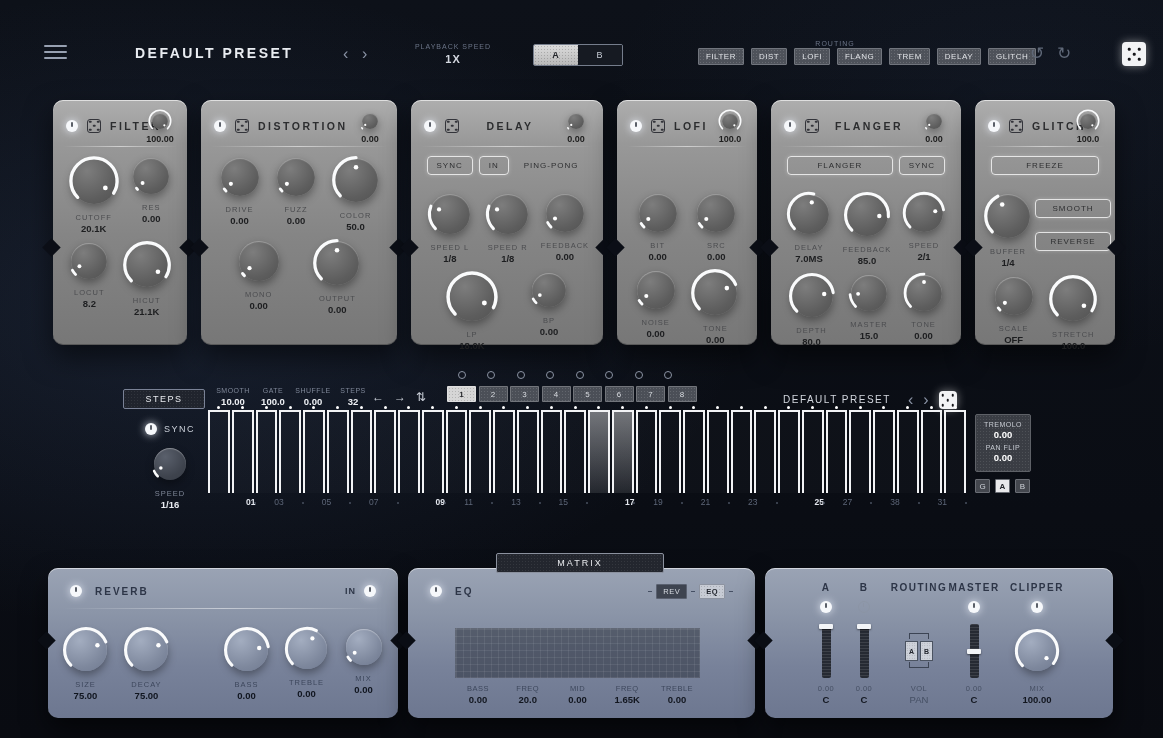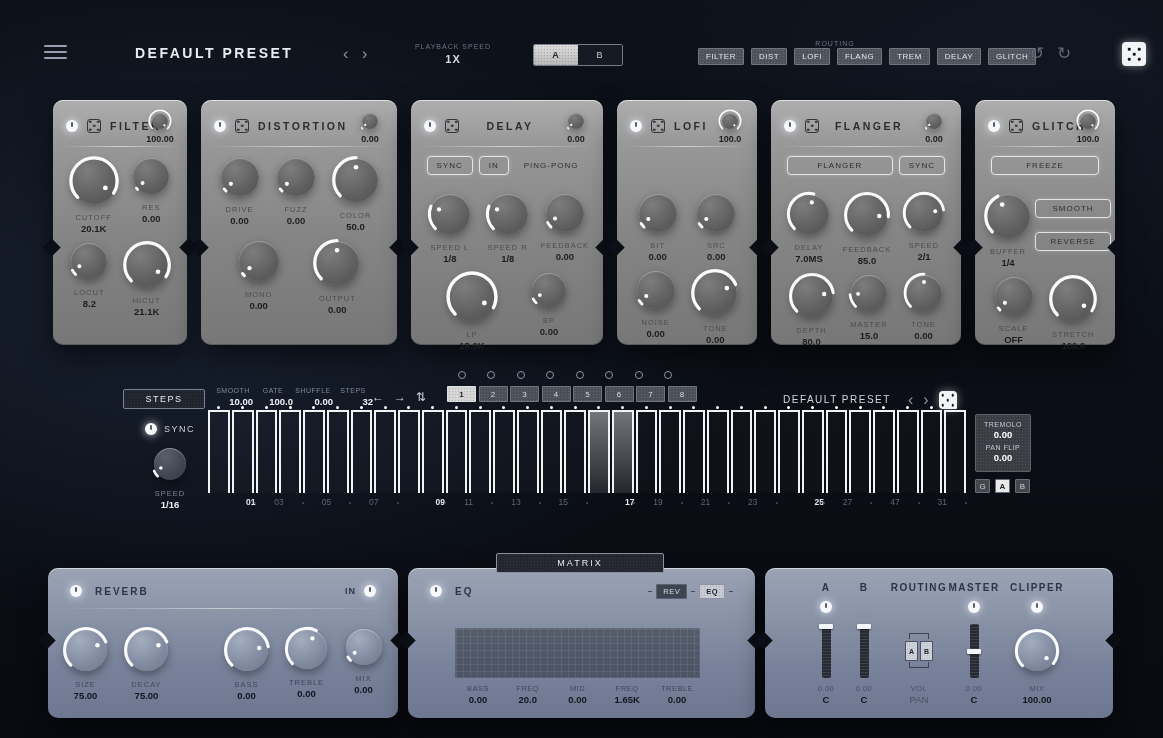--- a/index.html
+++ b/index.html
@@ -80,21 +80,21 @@
   .knob.blue .k-value{color:#10151f;}
   .knob.dkblue .k-label{color:#7f8798;}
   .knob.dkblue .k-value{color:#e8ebf1;}
   
   .seq{left:0;top:367px;width:1163px;height:165px;}
   .steps-btn{left:123px;top:22px;width:82px;height:20px;border:1px solid #7a8296;border-radius:2px;background:#20242d;color:#e8eaee;font-size:9px;letter-spacing:1.5px;display:flex;align-items:center;justify-content:center;cursor:pointer;
     background-image:radial-gradient(rgba(255,255,255,.08) .5px,transparent .6px);background-size:3px 3px;}
   .seq-params{left:213px;top:20px;display:flex;}
   .sparam{width:40px;text-align:center;}
   .sparam .lab{font-size:7px;letter-spacing:.5px;color:#7f8798;}
-  .sparam .val{font-size:9.5px;font-weight:bold;color:#eef0f4;margin-top:2px;text-align:right;}
+  .sparam .val{font-size:9.5px;font-weight:bold;color:#eef0f4;margin-top:2px;}
   .transport{left:372px;top:24px;display:flex;gap:10px;align-items:center;}
   .transport span{font-size:12px;color:#cdd2db;cursor:pointer;line-height:1;}
   .slots{left:447px;top:4px;width:252px;}
   .slot-circles{display:flex;}
   .slot-circles div{width:29.5px;display:flex;justify-content:center;}
   .slot-circles i{width:8px;height:8px;border:1.5px solid #8b93a3;border-radius:50%;cursor:pointer;}
   .slot-btns{display:flex;gap:2.5px;margin-top:7px;}
   .slot-btn{width:29px;height:16px;display:flex;align-items:center;justify-content:center;font-size:8px;color:#d9dce1;background:#4b4f57;border:1px solid rgba(255,255,255,.22);border-radius:1px;cursor:pointer;
     background-image:radial-gradient(rgba(255,255,255,.13) .5px,transparent .6px);background-size:3px 3px;}
   .slot-btn.on{background:#d6d6d6;color:#24262b;font-weight:bold;
@@ -828,21 +828,21 @@
         <div class="numcell b">09</div>
         <div class="numcell">11</div>
         <div class="numcell">13</div>
         <div class="numcell">15</div>
         <div class="numcell b">17</div>
         <div class="numcell">19</div>
         <div class="numcell">21</div>
         <div class="numcell">23</div>
         <div class="numcell b">25</div>
         <div class="numcell">27</div>
-        <div class="numcell">47</div>
+        <div class="numcell">38</div>
         <div class="numcell">31</div>
       </div>
     <div class="abs trem-box">
       <div class="lab">TREMOLO</div>
       <div class="val">0.00</div>
       <div class="lab">PAN FLIP</div>
       <div class="val">0.00</div>
     </div>
     <div class="abs gab" id="gab">
         <div class="gab-btn">G</div>

